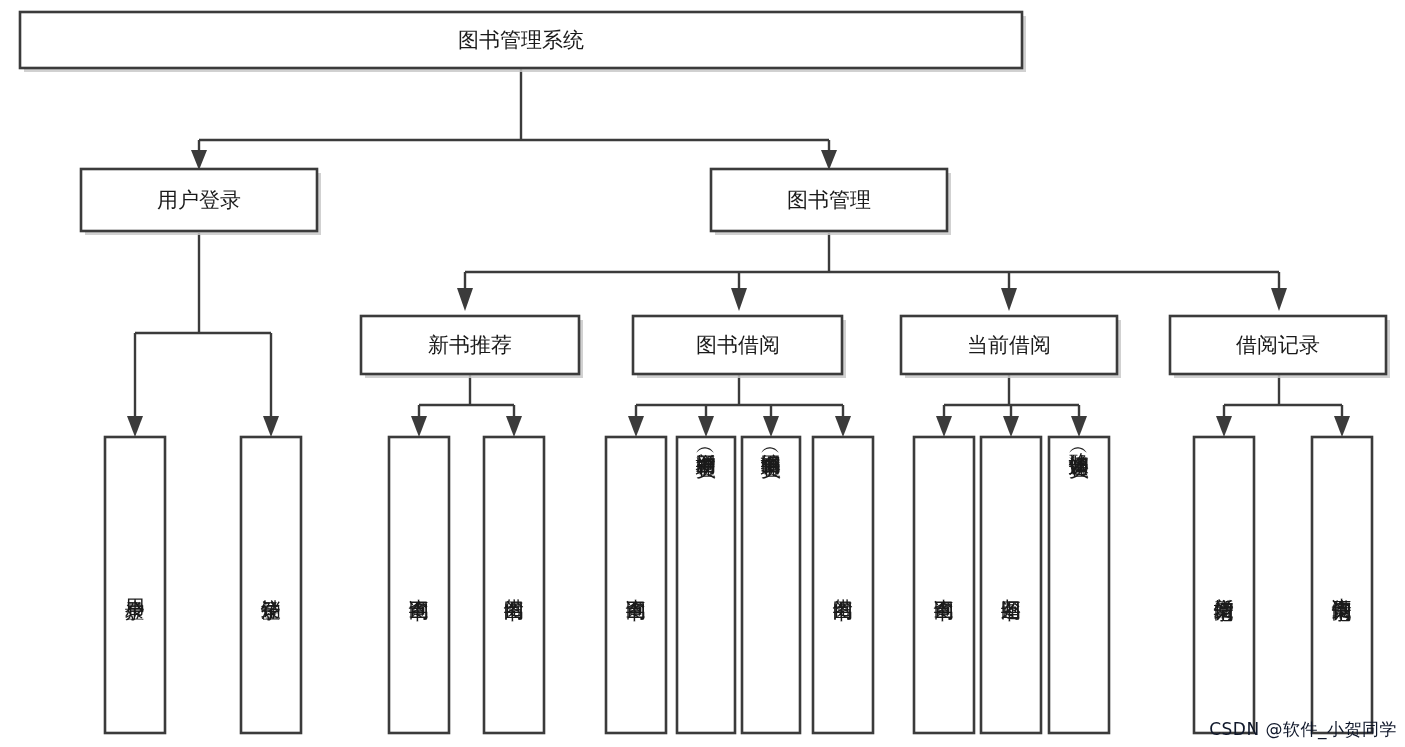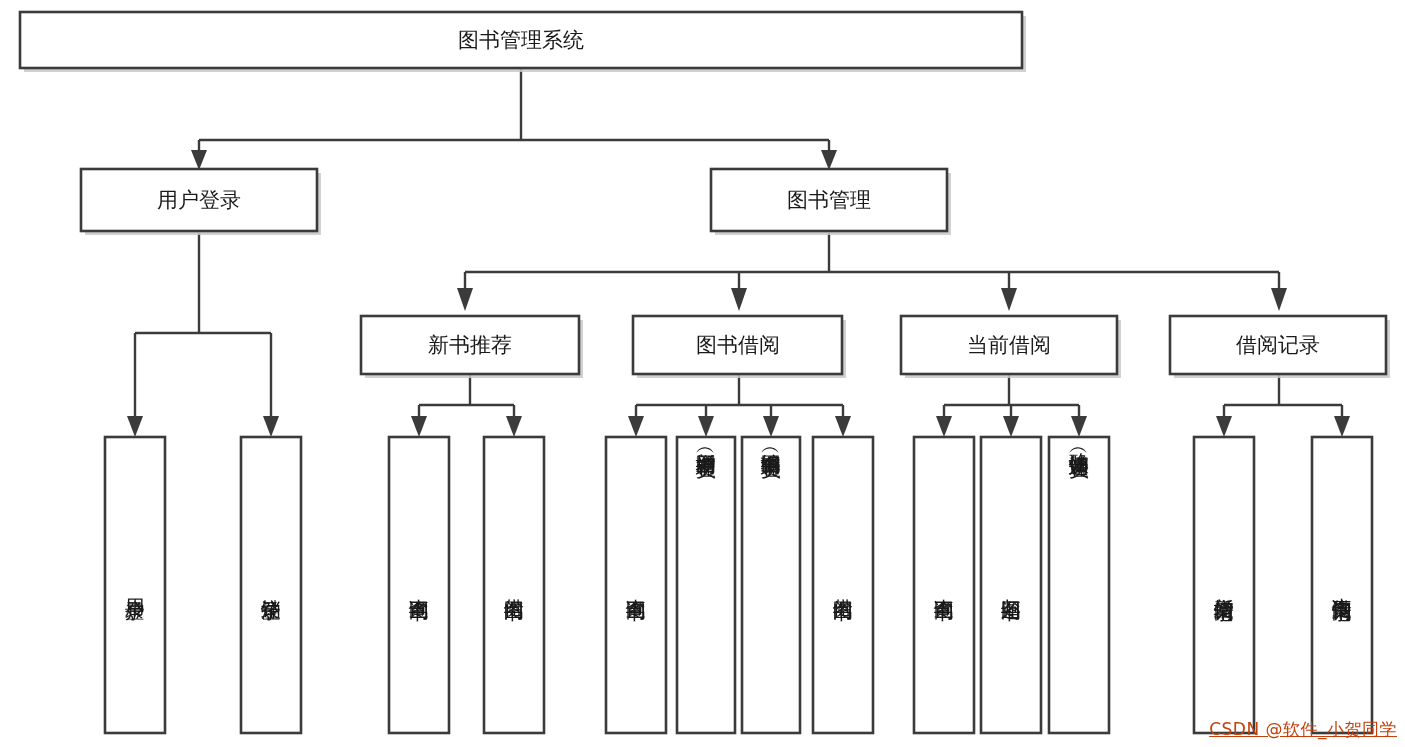--- a/index.html
+++ b/index.html
@@ -68,24 +68,23 @@
     text-align: center;
     white-space: nowrap;
     pointer-events: none;
   }
   .watermark {
     position: absolute;
     right: 8px;
     bottom: 6px;
     font-family: "DejaVu Sans", "Liberation Sans", sans-serif;
     font-size: 17px;
-    color: #c2410c;
+    color: #0f172a;
     letter-spacing: 0.5px;
     white-space: nowrap;
-    text-decoration: underline;
   }
 </style>
 </head>
 <body>
 
 <div id="diagram-root">
 
   <svg id="flow-svg" viewBox="0 0 1405 747" xmlns="http://www.w3.org/2000/svg">
 
     <g>

